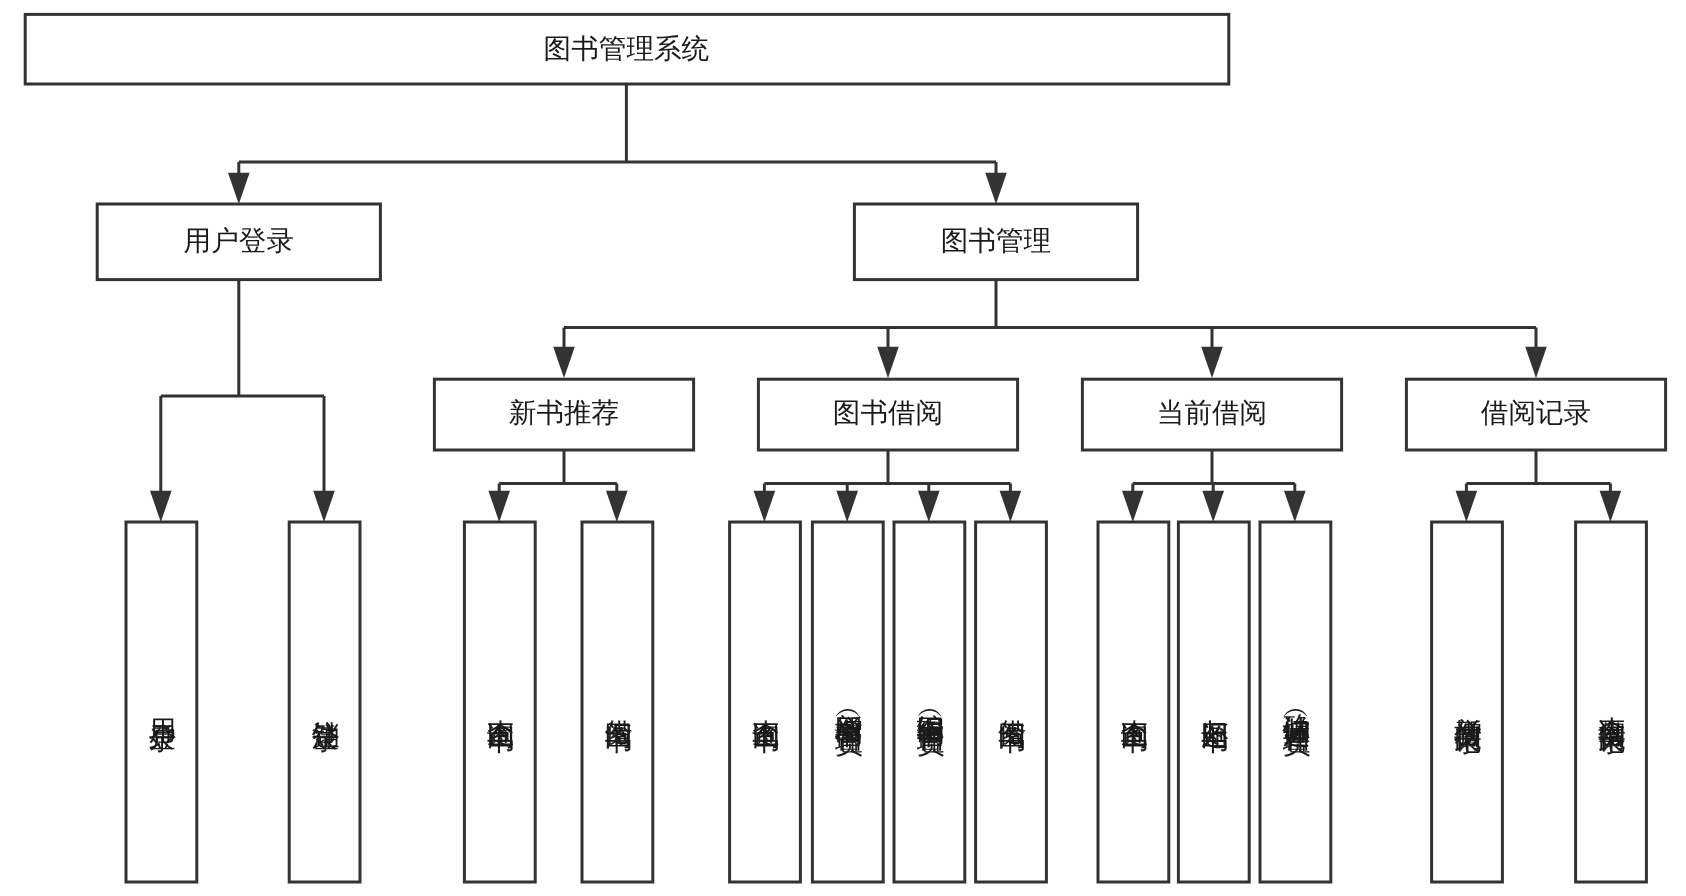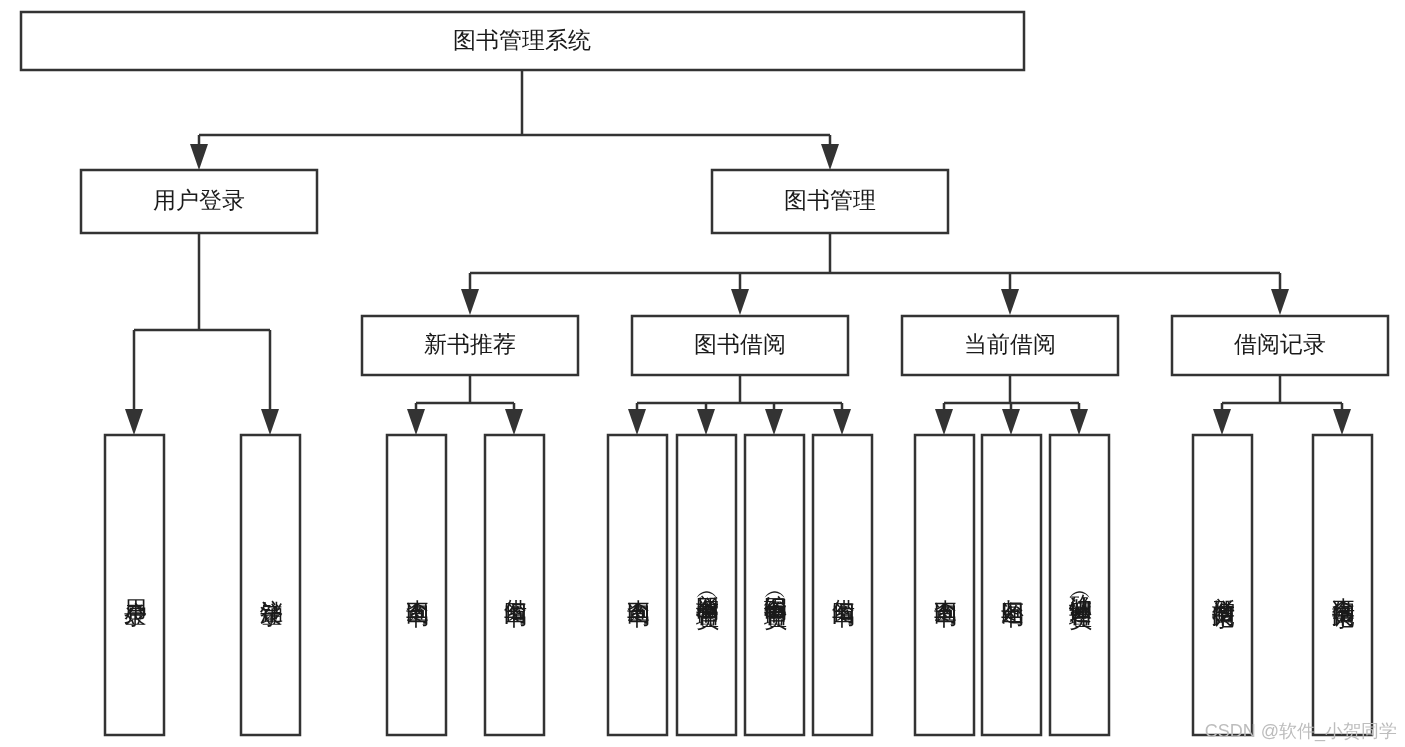--- a/index.html
+++ b/index.html
@@ -202,15 +202,14 @@
       <text class="node-label vertical" x="1222" y="585">新增借阅记录</text>
     </g>
 
     <g>
       <rect class="node-box" x="1313" y="435" width="59" height="300"></rect>
       <text class="node-label vertical" x="1342" y="585">查询借阅记录</text>
     </g>
 
   </svg>
 
-  <div class="watermark">CSDN @软件_小贺同学</div>
 
 </div>
 
 </body></html>

